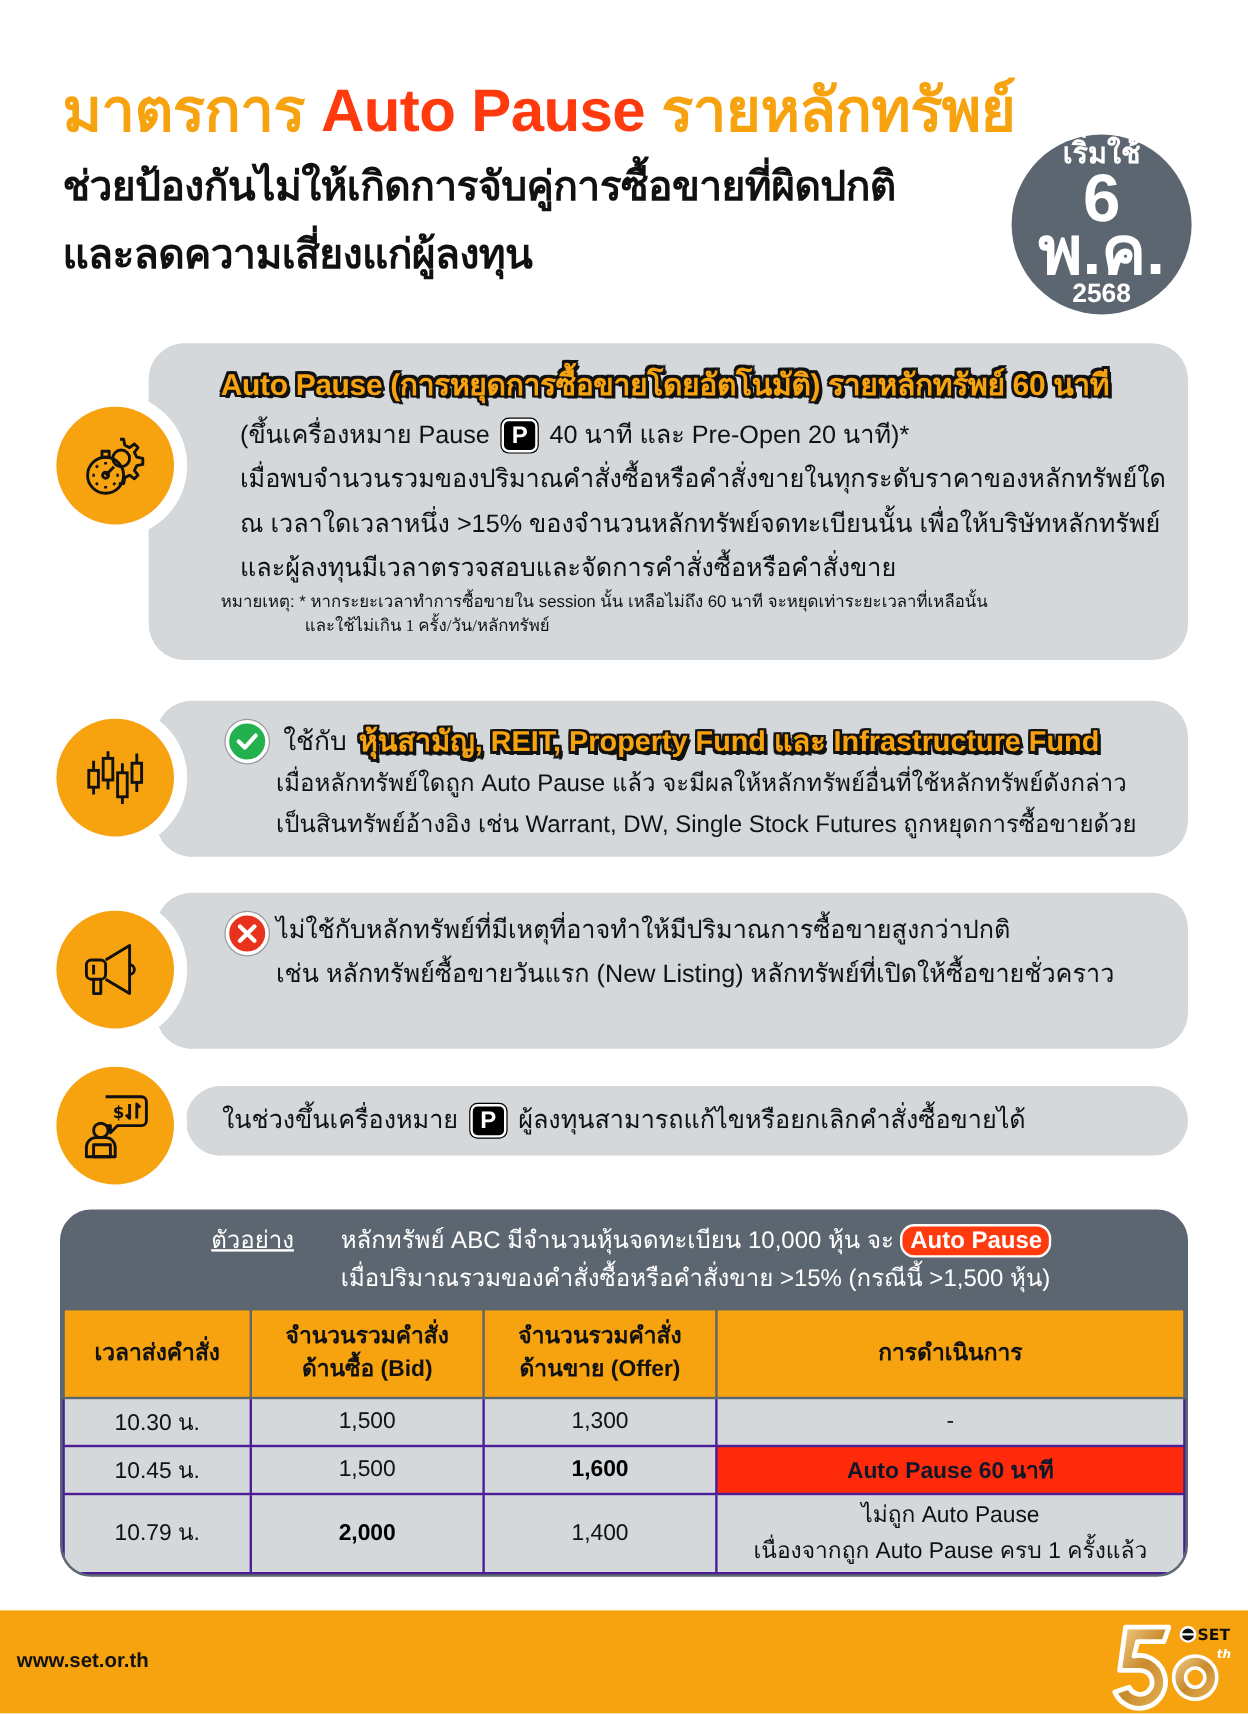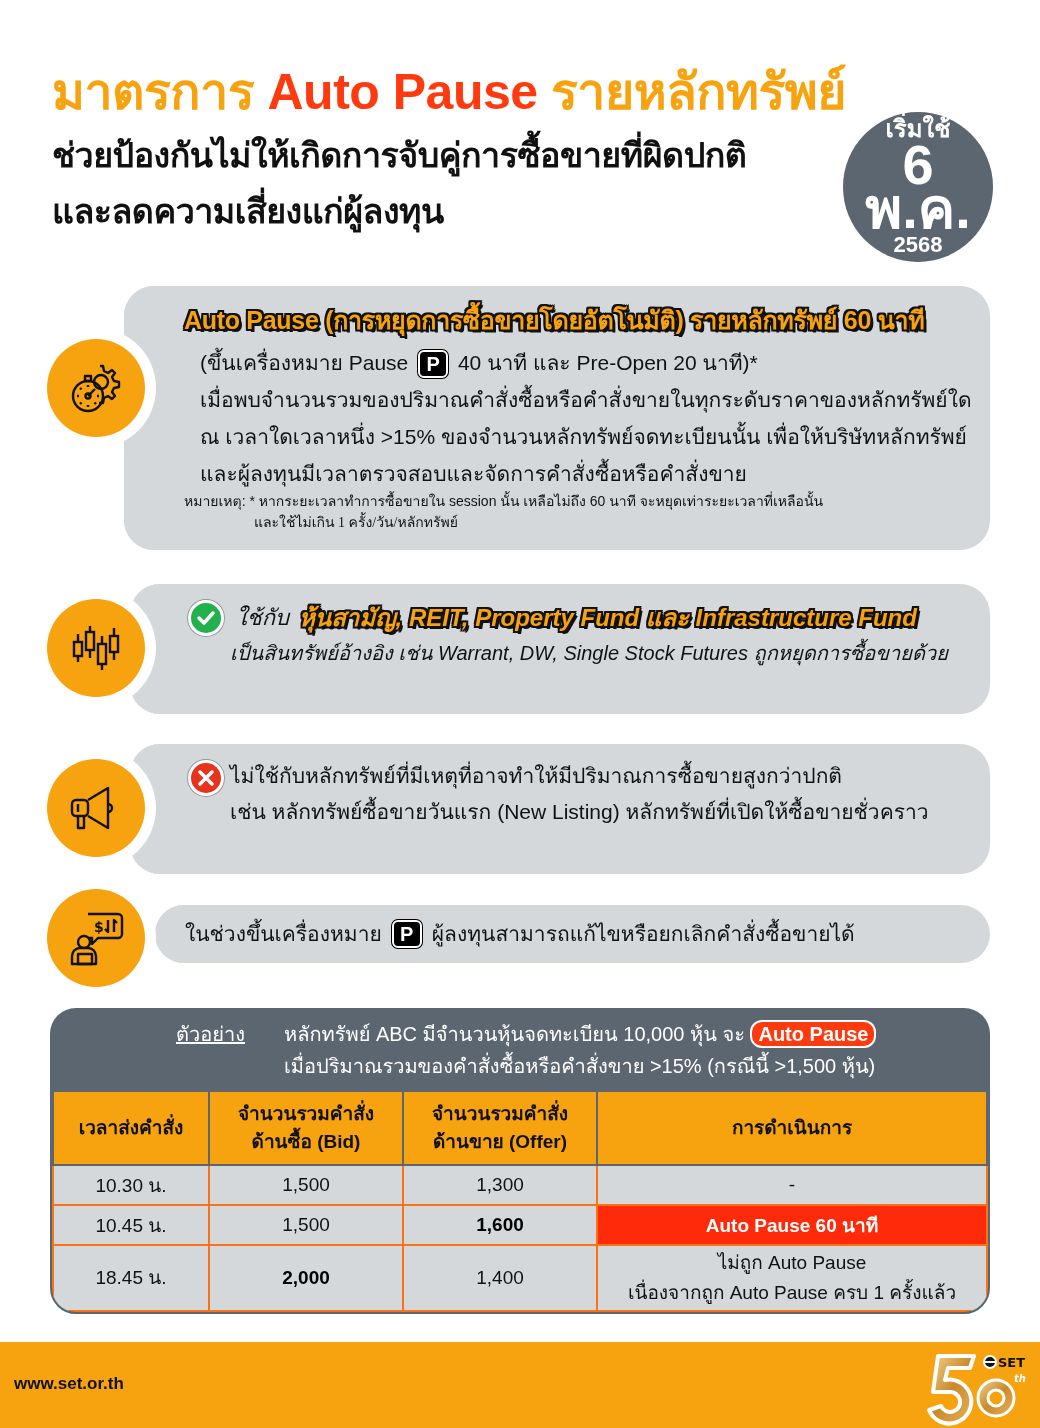--- a/index.html
+++ b/index.html
@@ -16,21 +16,21 @@
   .date-badge .l1 { font-size: 24px; font-weight: bold; line-height: 28px; }
   .date-badge .l2 { font-size: 56px; font-weight: bold; line-height: 44px; }
   .date-badge .l3 { font-size: 22px; font-weight: bold; line-height: 28px; }
 
   .card { position: absolute; background: #d4d8db; border-radius: 0 30px 30px 0; }
   .card::before { content: ""; position: absolute; left: 0; top: 0; bottom: 0; width: 30px; background: #d4d8db; border-radius: 30px 0 0 30px; }
   .icon-wrap { position: absolute; width: 120px; height: 120px; border-radius: 50%; background: #fff; display: flex; align-items: center; justify-content: center; }
   .icon-circle { width: 98px; height: 98px; border-radius: 50%; background: #f7a20f; display: flex; align-items: center; justify-content: center; }
 
   .card1 { left: 124px; top: 286px; width: 866px; height: 264px; border-radius: 30px; }
-  .card2 { left: 130px; top: 584px; width: 860px; height: 130px; border-radius: 30px; font-style: italic; }
+  .card2 { left: 130px; top: 584px; width: 860px; height: 130px; border-radius: 30px; }
   .card3 { left: 130px; top: 744px; width: 860px; height: 130px; border-radius: 30px; }
   .card4 { left: 155px; top: 905px; width: 835px; height: 58px; border-radius: 29px; }
 
   .outlined { font-weight: bold; color: #f7a20f; text-shadow: -2px -2px 0 #111, 2px -2px 0 #111, -2px 2px 0 #111, 2px 2px 0 #111, 0 2px 0 #111, 0 -2px 0 #111, 2px 0 0 #111, -2px 0 0 #111, 3px 3px 0 #111; }
 
   .c1-head { position: absolute; left: 60px; top: 14px; font-size: 25px; white-space: nowrap; letter-spacing: -0.3px; }
   .body-text { font-size: 21px; line-height: 37px; color: #111; white-space: nowrap; }
   .c1-body { position: absolute; left: 76px; top: 58px; }
   .pbadge { display: inline-flex; align-items: center; justify-content: center; width: 30px; height: 28px; background: #000; color: #fff; border-radius: 6px; border: 2px solid #fff; font-weight: bold; font-size: 20px; vertical-align: middle; margin: 0 4px; box-shadow: 0 0 0 1px #000; }
   .note { position: absolute; left: 60px; top: 204px; font-size: 14px; line-height: 22px; white-space: nowrap; }
@@ -48,23 +48,23 @@
   .xmark { width: 36px; height: 36px; border-radius: 50%; background: #e8321e; border: 3px solid #fff; box-shadow: 0 0 0 1px #999; display: flex; align-items: center; justify-content: center; }
 
   .table-wrap { position: absolute; left: 50px; top: 1008px; width: 940px; border-radius: 26px; overflow: hidden; border: 2px solid #5c6670; background: #5c6670; }
   .table-title { height: 80px; color: #fff; font-size: 20px; line-height: 32px; padding-top: 8px; padding-left: 124px; white-space: nowrap; position: relative; }
   .table-title .ex-label { position: absolute; left: 124px; text-decoration: underline; }
   .table-title .t1 { padding-left: 108px; display: block; }
   .table-title .t2 { padding-left: 108px; display: block; }
   .ap-pill { display: inline-block; background: #ff3a0f; color: #fff; font-weight: bold; border-radius: 12px; padding: 0 6px; border: 2px solid #fff; line-height: 24px; }
   table { width: 100%; border-collapse: collapse; table-layout: fixed; }
   th { background: #f7a20f; color: #111; font-weight: bold; font-size: 19px; line-height: 28px; height: 74px; border: 2px solid #5c6670; text-align: center; }
-  td { background: #d4d8db; font-size: 19px; text-align: center; border: 2px solid #f97316; color: #111; }
+  td { background: #d4d8db; font-size: 19px; text-align: center; border: 2px solid #4c1d95; color: #111; }
   td.red { color: #000000; font-weight: bold; }
-  td.hl { background: #ff2a0a; color: #ffffff; font-weight: bold; }
+  td.hl { background: #ff2a0a; color: #0f172a; font-weight: bold; }
   tr.r1 td, tr.r2 td { height: 40px; }
   tr.r3 td { height: 66px; line-height: 30px; }
 
   .footer { position: absolute; left: 0; top: 1342px; width: 1040px; height: 86px; background: #f7a20f; }
   .footer .url { position: absolute; left: 14px; top: 32px; font-size: 17px; font-weight: bold; color: #111; }
   .logo { position: absolute; right: 12px; top: 6px; width: 112px; height: 80px; }
 </style>
 </head>
 <body>
 
@@ -117,20 +117,21 @@
   <div class="c2-head">
     <div class="check">
       <svg width="20" height="20" viewBox="0 0 20 20">
           <path d="M3 10l5 5 9-10" stroke="#fff" stroke-width="3.5" fill="none" stroke-linecap="round" stroke-linejoin="round"></path>
         </svg>
     </div>
     <span class="uses">ใช้กับ</span>
     <span class="outlined">หุ้นสามัญ, REIT, Property Fund และ Infrastructure Fund</span>
   </div>
   <div class="c2-body body-text">
+    <div>เมื่อหลักทรัพย์ใดถูก Auto Pause แล้ว จะมีผลให้หลักทรัพย์อื่นที่ใช้หลักทรัพย์ดังกล่าว</div>
     <div>เป็นสินทรัพย์อ้างอิง เช่น Warrant, DW, Single Stock Futures ถูกหยุดการซื้อขายด้วย</div>
   </div>
 </div>
 <div class="icon-wrap" style="left:36px; top:588px;">
   <div class="icon-circle">
     <svg width="64" height="64" viewBox="0 0 64 64" fill="none" stroke="#111" stroke-width="2.4">
       <path d="M14 18v8M14 40v6"></path>
         <rect x="10" y="26" width="8" height="14"></rect>
       <path d="M26 10v6M26 34v8"></path>
         <rect x="22" y="16" width="8" height="18"></rect>
@@ -218,21 +219,21 @@
         <td>1,300</td>
         <td>-</td>
       </tr>
       <tr class="r2">
         <td>10.45 น.</td>
         <td>1,500</td>
         <td class="red">1,600</td>
         <td class="hl">Auto Pause 60 นาที</td>
       </tr>
       <tr class="r3">
-        <td>18.45 น.</td>
+        <td>10.79 น.</td>
         <td class="red">2,000</td>
         <td>1,400</td>
         <td><span>ไม่ถูก Auto Pause</span><br><span>เนื่องจากถูก Auto Pause ครบ 1 ครั้งแล้ว</span></td>
       </tr>
     </tbody>
   </table>
 </div>
 
 <div class="footer">
   <div class="url">www.set.or.th</div>

